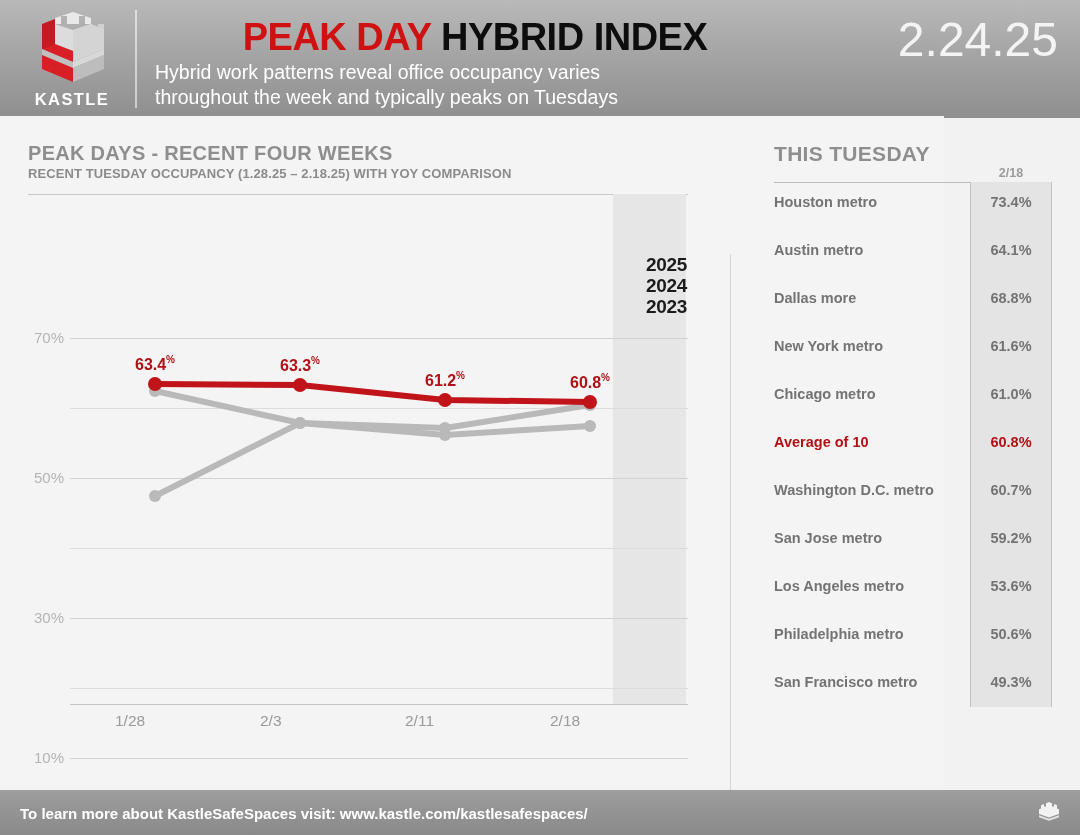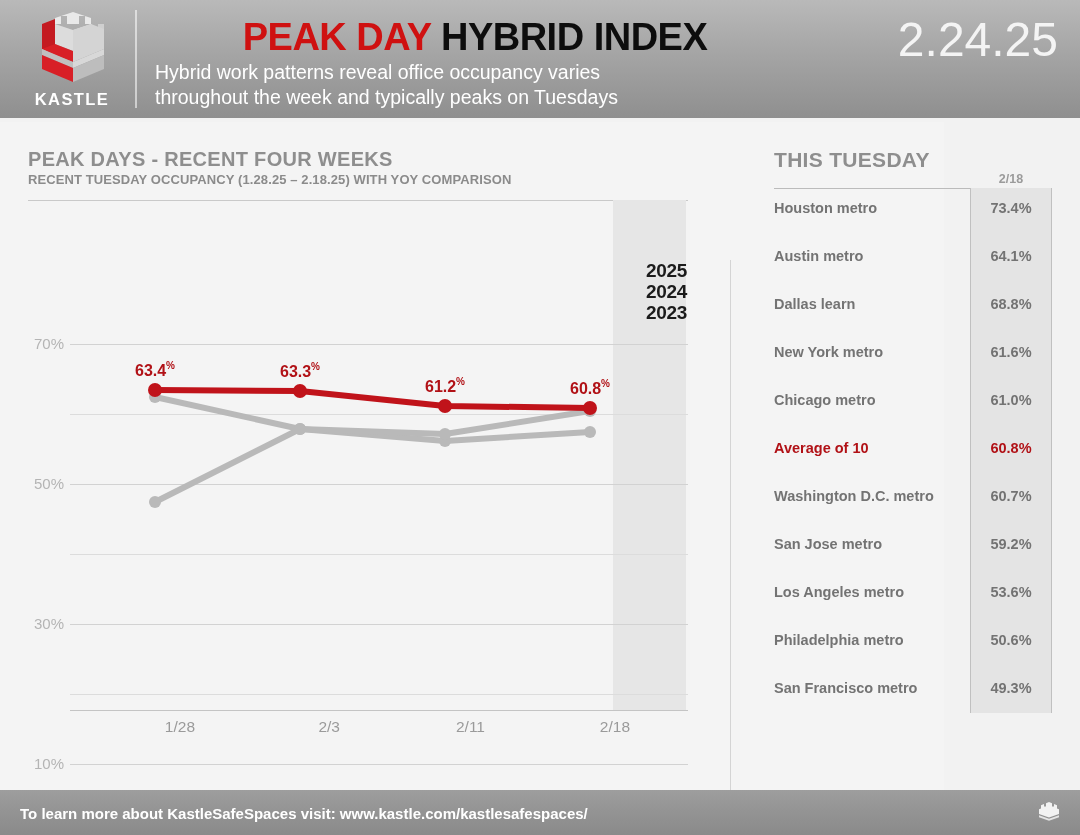--- a/index.html
+++ b/index.html
@@ -45,21 +45,21 @@
     font-family:"Liberation Sans", sans-serif;
   }
   #header-date {
     position:absolute; right:22px; top:12px;
     color:#f4f4f4; font-size:48px; font-weight:300; letter-spacing:0px;
     font-family:"Liberation Sans", sans-serif;
   }
 
   
   #content {
-    position:absolute; left:0; top:122px; width:944px; height:672px;
+    position:absolute; left:0; top:116px; width:944px; height:672px;
     background:#f4f4f4;
   }
   #panel-divider {
     position:absolute; left:730px; top:138px; width:1px; height:650px;
     background:#d4d4d4;
   }
 
   
   #chart-panel { position:absolute; left:0; top:0; width:730px; height:672px; }
   #chart-title {
@@ -85,21 +85,21 @@
   }
   .gridline.major { background:#d2d2d2; }
   .ylabel {
     position:absolute; left:0; width:36px; text-align:right;
     color:#b4b4b4; font-size:15px; font-weight:400; transform:translateY(-9px);
   }
   #xaxis-line {
     position:absolute; left:42px; top:510px; width:618px; height:1px; background:#c4c4c4;
   }
   .xlabel {
-    position:absolute; top:518px; width:80px; text-align:right;
+    position:absolute; top:518px; width:80px; text-align:left;
     color:#9a9a9a; font-size:15.5px; transform:translateX(-40px);
   }
   #series-svg { position:absolute; left:0; top:0; width:660px; height:535px; }
   .pt-label {
     position:absolute; color:#b11116; font-size:16px; font-weight:bold;
     white-space:nowrap; transform:translate(-50%,-100%);
   }
   .pt-label sup { font-size:10px; font-weight:bold; }
   #legend {
     position:absolute; left:618px; top:60px;
@@ -264,21 +264,21 @@
 
     <div class="trow" style="top:66px">
       <div class="tname">Houston metro</div>
       <div class="tval">73.4%</div>
     </div>
     <div class="trow" style="top:114px">
       <div class="tname">Austin metro</div>
       <div class="tval">64.1%</div>
     </div>
     <div class="trow" style="top:162px">
-      <div class="tname">Dallas learn</div>
+      <div class="tname">Dallas more</div>
       <div class="tval">68.8%</div>
     </div>
     <div class="trow" style="top:210px">
       <div class="tname">New York metro</div>
       <div class="tval">61.6%</div>
     </div>
     <div class="trow" style="top:258px">
       <div class="tname">Chicago metro</div>
       <div class="tval">61.0%</div>
     </div>

